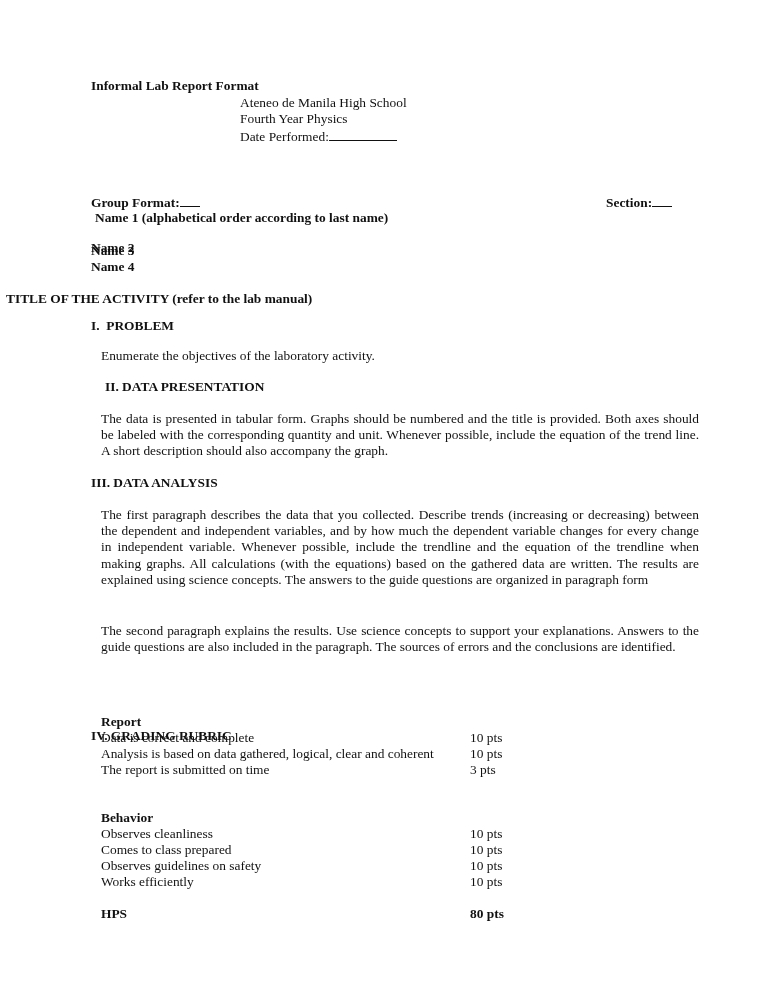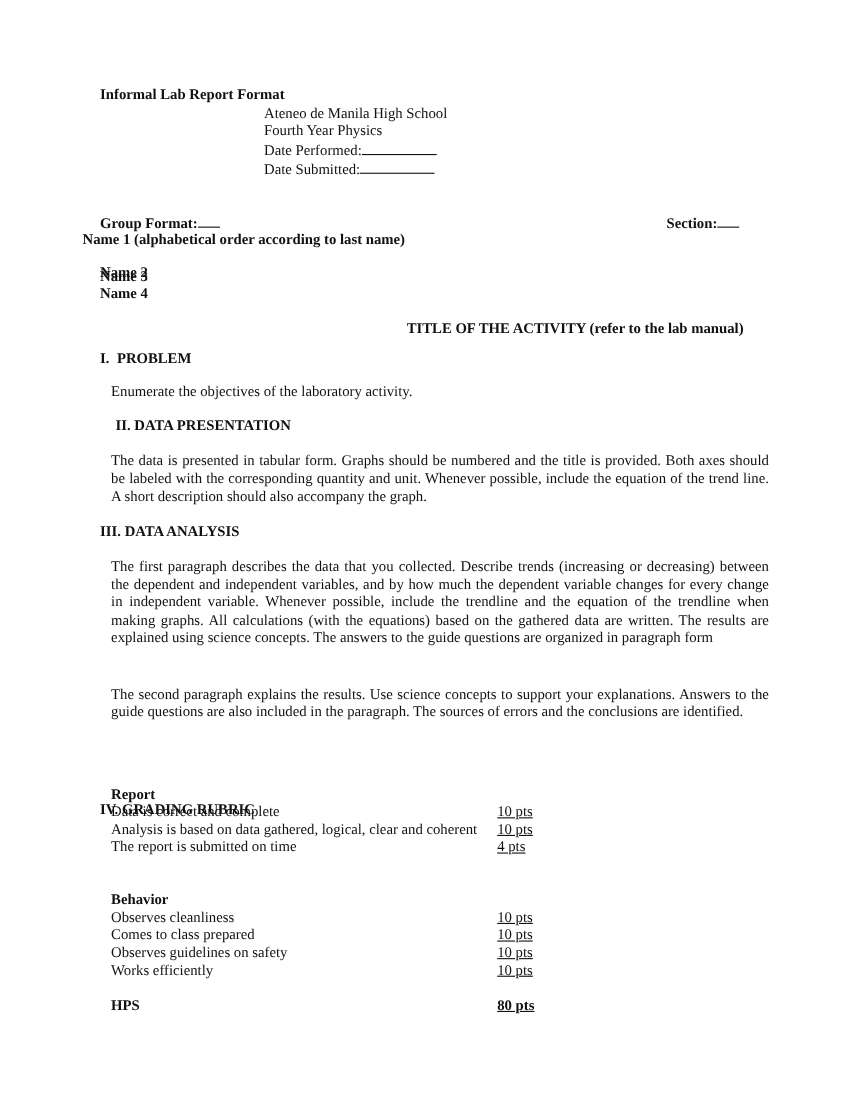--- a/index.html
+++ b/index.html
@@ -6,62 +6,61 @@
   body { width:768px; height:994px; position:relative; overflow:hidden;
          font-family:"Liberation Serif", "DejaVu Serif", serif; color:#111; font-size:13.4px; }
   .abs { position:absolute; white-space:nowrap; line-height:16.4px; }
   .b { font-weight:bold; }
   .center-block { position:absolute; left:240px; width:290px; top:95px; }
   .center-block div { line-height:16.4px; white-space:nowrap; }
   .para { position:absolute; left:101px; width:598px; text-align:justify; line-height:16.2px; }
   .para.last-left { text-align-last:left; }
   .rub { position:absolute; left:101px; width:500px; }
   .rub .row { position:relative; height:16.1px; line-height:16.1px; white-space:nowrap; }
-  .rub .pts { position:absolute; left:351px; top:0;text-decoration:underline; }
+  .rub .pts { position:absolute; left:369px; top:0; }
   .blank { display:inline-block; border-bottom:1px solid #111; height:12px; vertical-align:baseline; }
 </style>
 </head>
 <body>
 
 <div class="abs b" style="left:91px; top:78px;">Informal Lab Report Format</div>
 
 <div class="center-block">
   <div>Ateneo de Manila High School</div>
   <div>Fourth Year Physics</div>
   <div><span>Date Performed:</span><span class="blank" style="width:68px;"></span></div>
-  <div><span>Date Submitted:</span><span class="blank" style="width:68px;"></span></div>
 </div>
 
 <div class="abs b" style="left:91px; top:194px;"><span>Group Format:</span><span class="blank" style="width:20px;"></span></div>
 <div class="abs b" style="left:606px; top:194px;"><span>Section:</span><span class="blank" style="width:20px;"></span></div>
 
-<div class="abs b" style="left:75px; top:210px;">Name 1 (alphabetical order according to last name)</div>
+<div class="abs b" style="left:95px; top:210px;">Name 1 (alphabetical order according to last name)</div>
 <div class="abs b" style="left:91px; top:240px;">Name 2</div>
 <div class="abs b" style="left:91px; top:243px;">Name 3</div>
 <div class="abs b" style="left:91px; top:259px;">Name 4</div>
 
-<div class="abs b" style="left:0; width:676px; text-align:right; top:291px; padding-left:6px; box-sizing:border-box;">TITLE OF THE ACTIVITY (refer to the lab manual)</div>
+<div class="abs b" style="left:0; width:676px; text-align:left; top:291px; padding-left:6px; box-sizing:border-box;">TITLE OF THE ACTIVITY (refer to the lab manual)</div>
 
 <div class="abs b" style="left:91px; top:318px; white-space:pre;">I.  PROBLEM</div>
 <div class="abs" style="left:101px; top:348px;">Enumerate the objectives of the laboratory activity.</div>
 
 <div class="abs b" style="left:91px; top:379px;margin-left:14px;">II. DATA PRESENTATION</div>
 <div class="para last-left" style="top:411px;">The data is presented in tabular form. Graphs should be numbered and the title is provided. Both axes should be labeled with the corresponding quantity and unit. Whenever possible, include the equation of the trend line. A short description should also accompany the graph.</div>
 
 <div class="abs b" style="left:91px; top:475px;">III. DATA ANALYSIS</div>
 <div class="para last-left" style="top:507px;">The first paragraph describes the data that you collected. Describe trends (increasing or decreasing) between the dependent and independent variables, and by how much the dependent variable changes for every change in independent variable. Whenever possible, include the trendline and the equation of the trendline when making graphs. All calculations (with the equations) based on the gathered data are written. The results are explained using science concepts. The answers to the guide questions are organized in paragraph form</div>
 <div class="para last-left" style="top:623px;">The second paragraph explains the results. Use science concepts to support your explanations. Answers to the guide questions are also included in the paragraph. The sources of errors and the conclusions are identified.</div>
 
 <div class="abs b" style="left:91px; top:688px;margin-top:40px;">IV. GRADING RUBRIC</div>
 
 <div class="rub" style="top:714px;">
   <div class="row b">Report</div>
   <div class="row"><span>Data is correct and complete</span><span class="pts">10 pts</span></div>
   <div class="row"><span>Analysis is based on data gathered, logical, clear and coherent</span><span class="pts">10 pts</span></div>
-  <div class="row"><span>The report is submitted on time</span><span class="pts">4 pts</span></div>
+  <div class="row"><span>The report is submitted on time</span><span class="pts">3 pts</span></div>
 </div>
 
 <div class="rub" style="top:810px;">
   <div class="row b">Behavior</div>
   <div class="row"><span>Observes cleanliness</span><span class="pts">10 pts</span></div>
   <div class="row"><span>Comes to class prepared</span><span class="pts">10 pts</span></div>
   <div class="row"><span>Observes guidelines on safety</span><span class="pts">10 pts</span></div>
   <div class="row"><span>Works efficiently</span><span class="pts">10 pts</span></div>
 </div>
 

